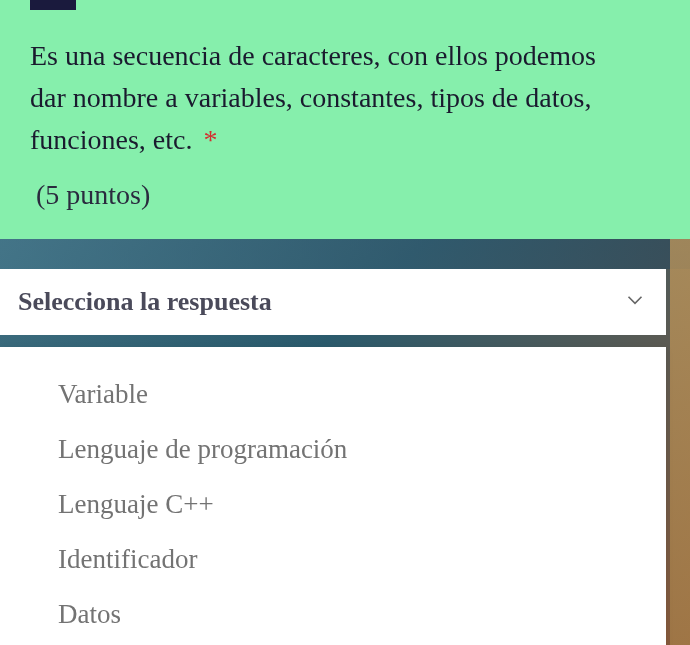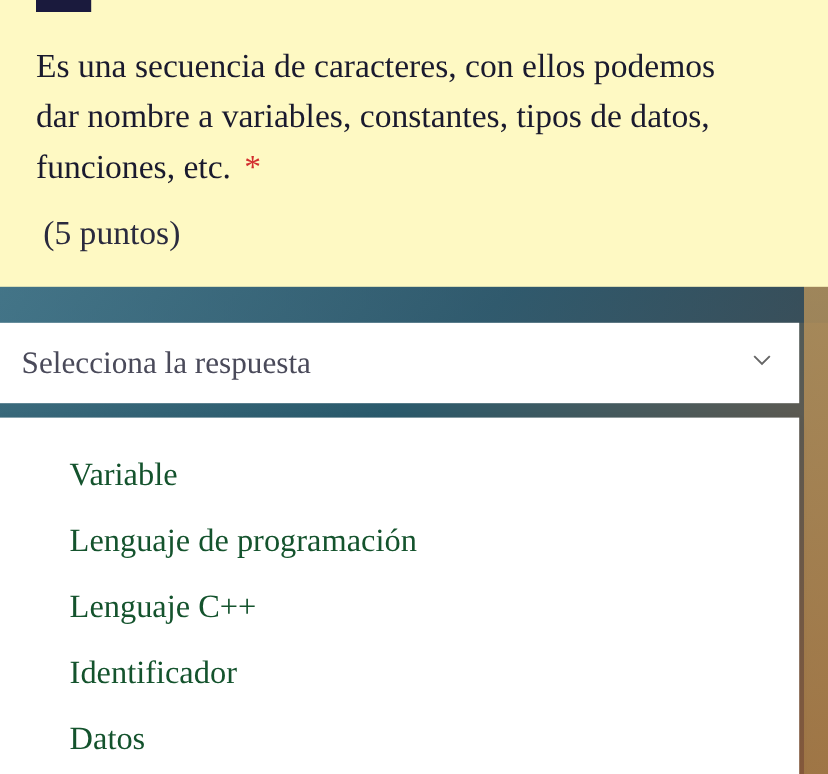--- a/index.html
+++ b/index.html
@@ -14,21 +14,21 @@
     .right-edge {
       position: absolute;
       right: 0;
       top: 0;
       width: 20px;
       height: 100%;
       background: linear-gradient(180deg, #c89b5a 0%, #d4a560 20%, #a8814a 100%);
       opacity: 0.7;
     }
     .question-card {
-      background: #fef9c3;
+      background: #86efac;
       padding: 0 30px 28px 30px;
       position: relative;
     }
     .badge {
       width: 46px;
       height: 10px;
       background: #1a1a3d;
       margin-bottom: 25px;
     }
     .question-text {
@@ -56,39 +56,40 @@
     }
     .dropdown-select {
       background: #ffffff;
       padding: 18px 18px;
       display: flex;
       justify-content: space-between;
       align-items: center;
       cursor: pointer;
       border: none;
       width: 666px;
+      font-weight: bold;
     }
     .dropdown-placeholder {
       font-size: 26px;
       color: #4a4a5a;
     }
     .chevron {
       color: #666;
     }
     .dropdown-options {
       background: #ffffff;
       width: 666px;
       margin-top: 12px;
       padding: 20px 0 18px 0;
       box-shadow: 0 2px 8px rgba(0,0,0,0.08);
     }
     .dropdown-option {
       padding: 12px 58px;
       font-size: 27px;
-      color: #14532d;
+      color: #737373;
       cursor: pointer;
     }
   </style>
 </head>
 <body>
 
 <div class="right-edge"></div>
 
 <div class="question-card">
   <div class="badge"></div>

